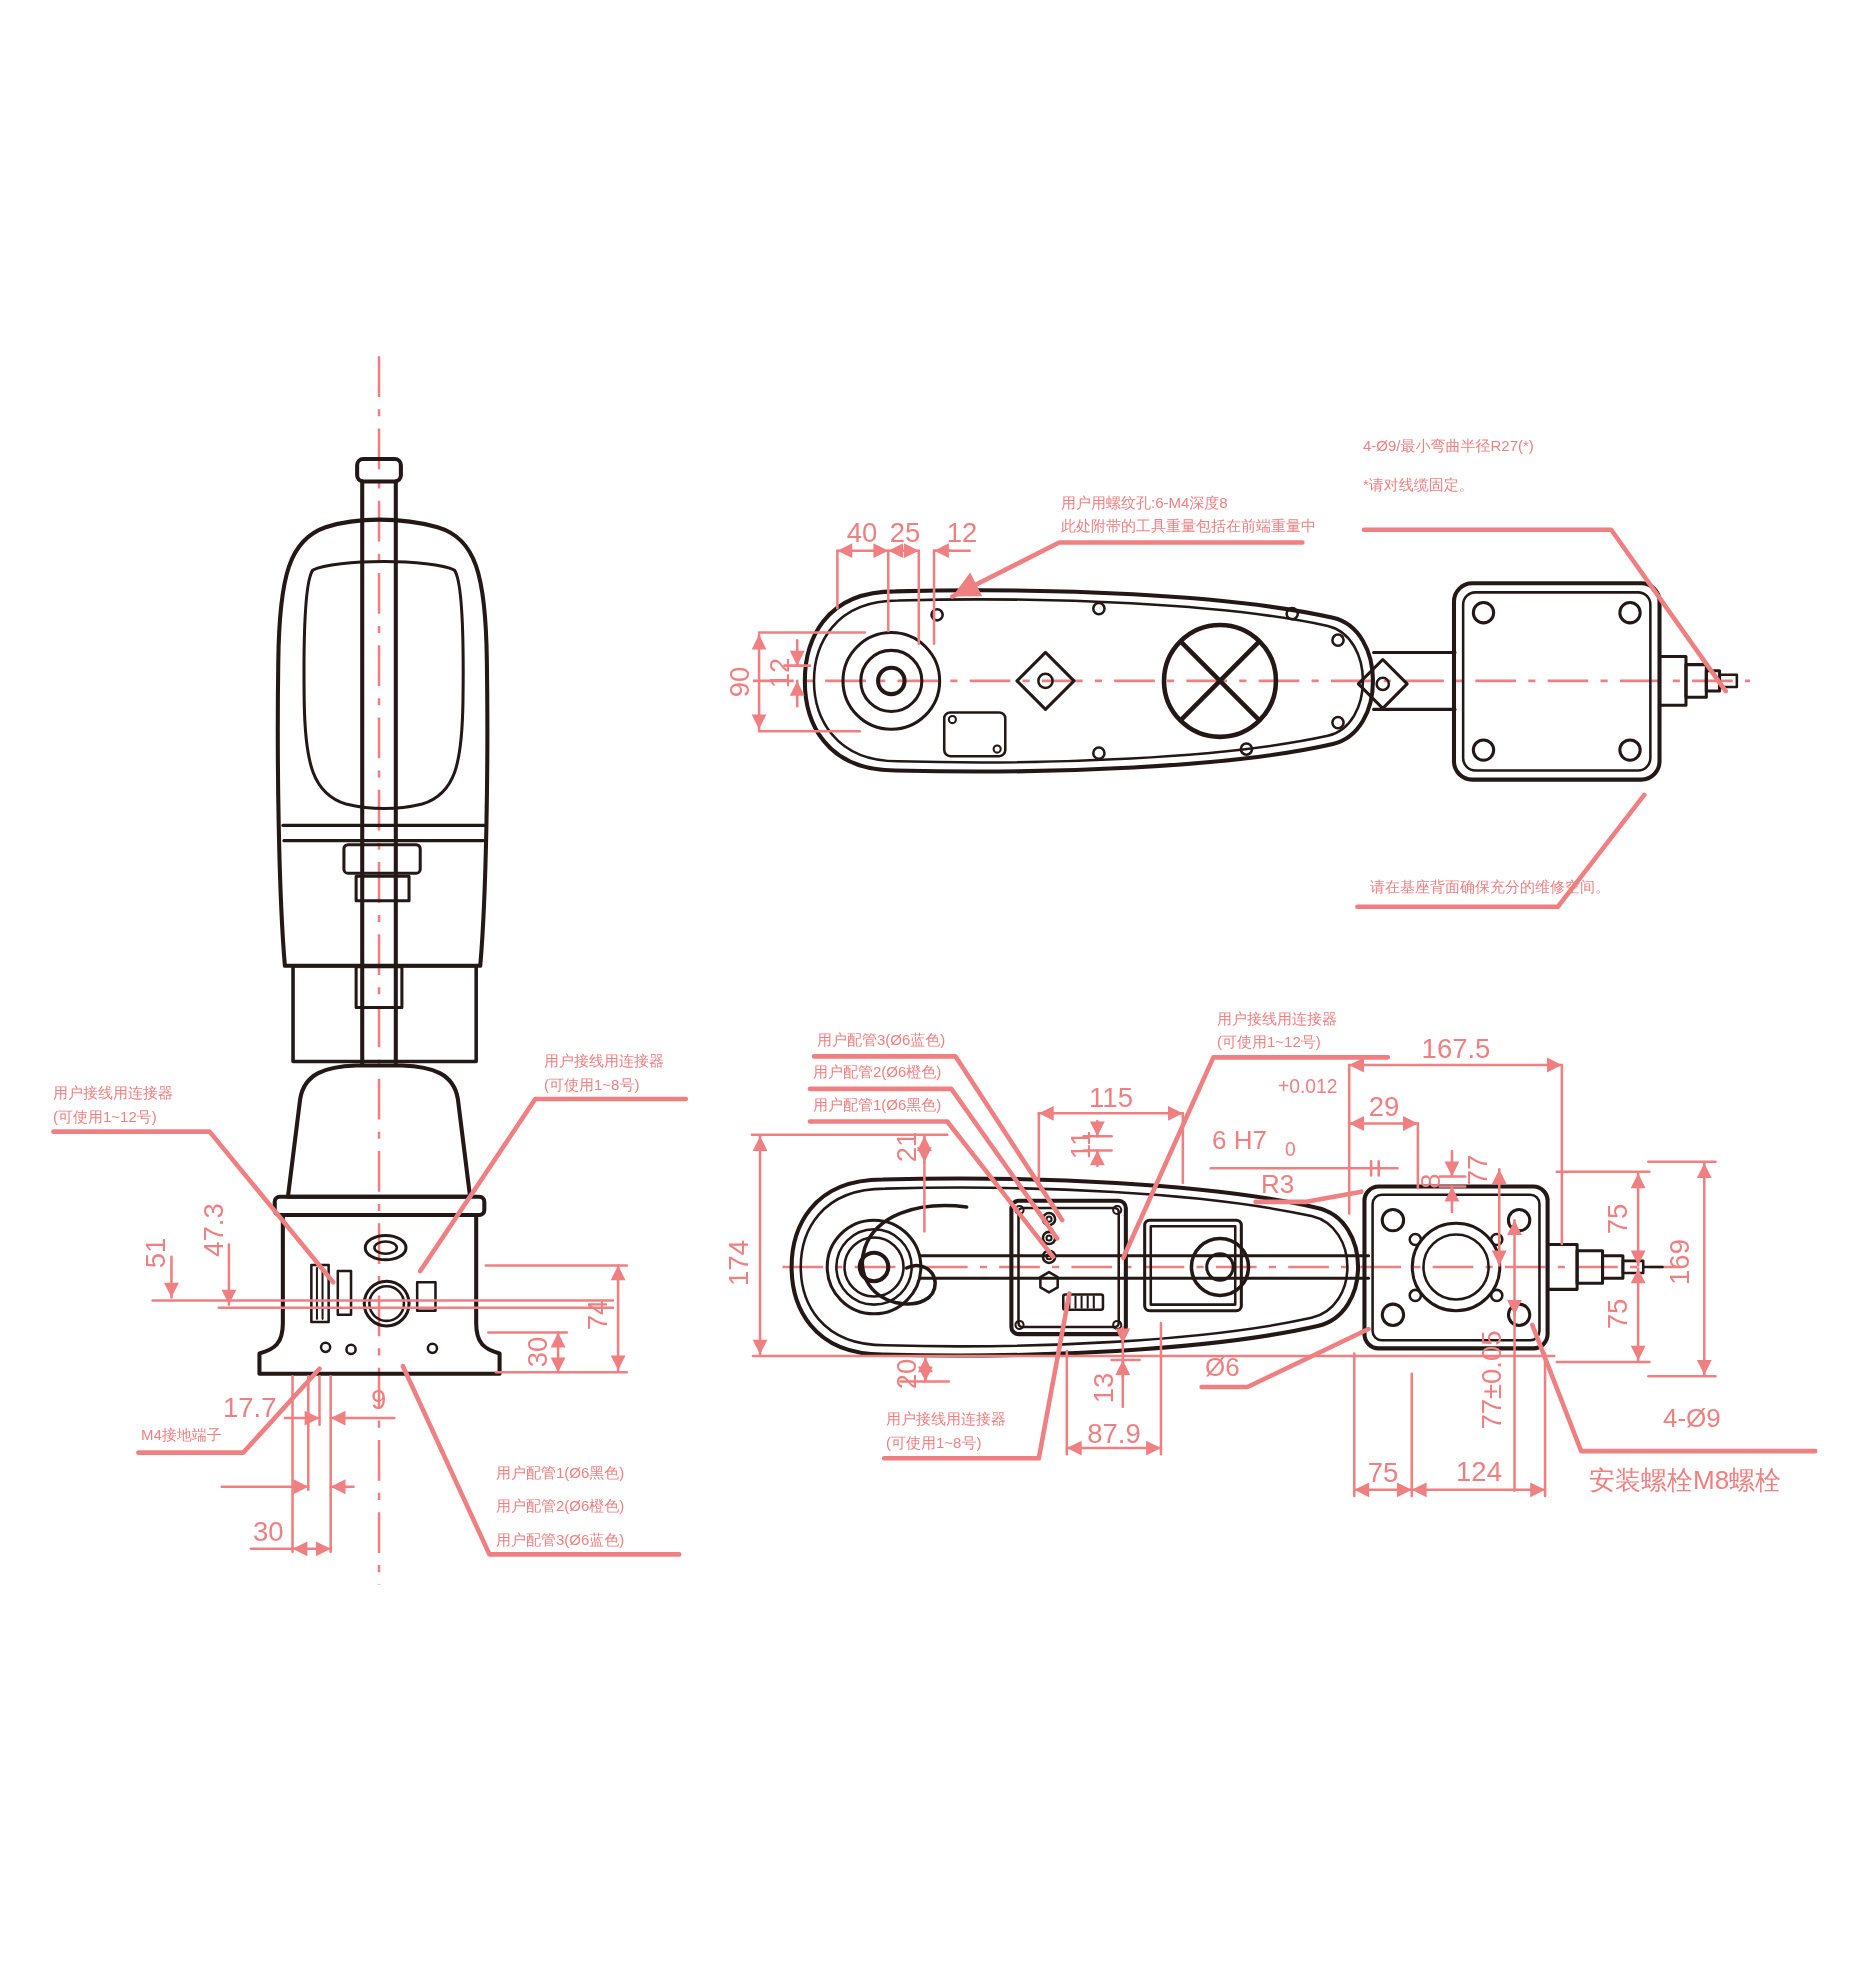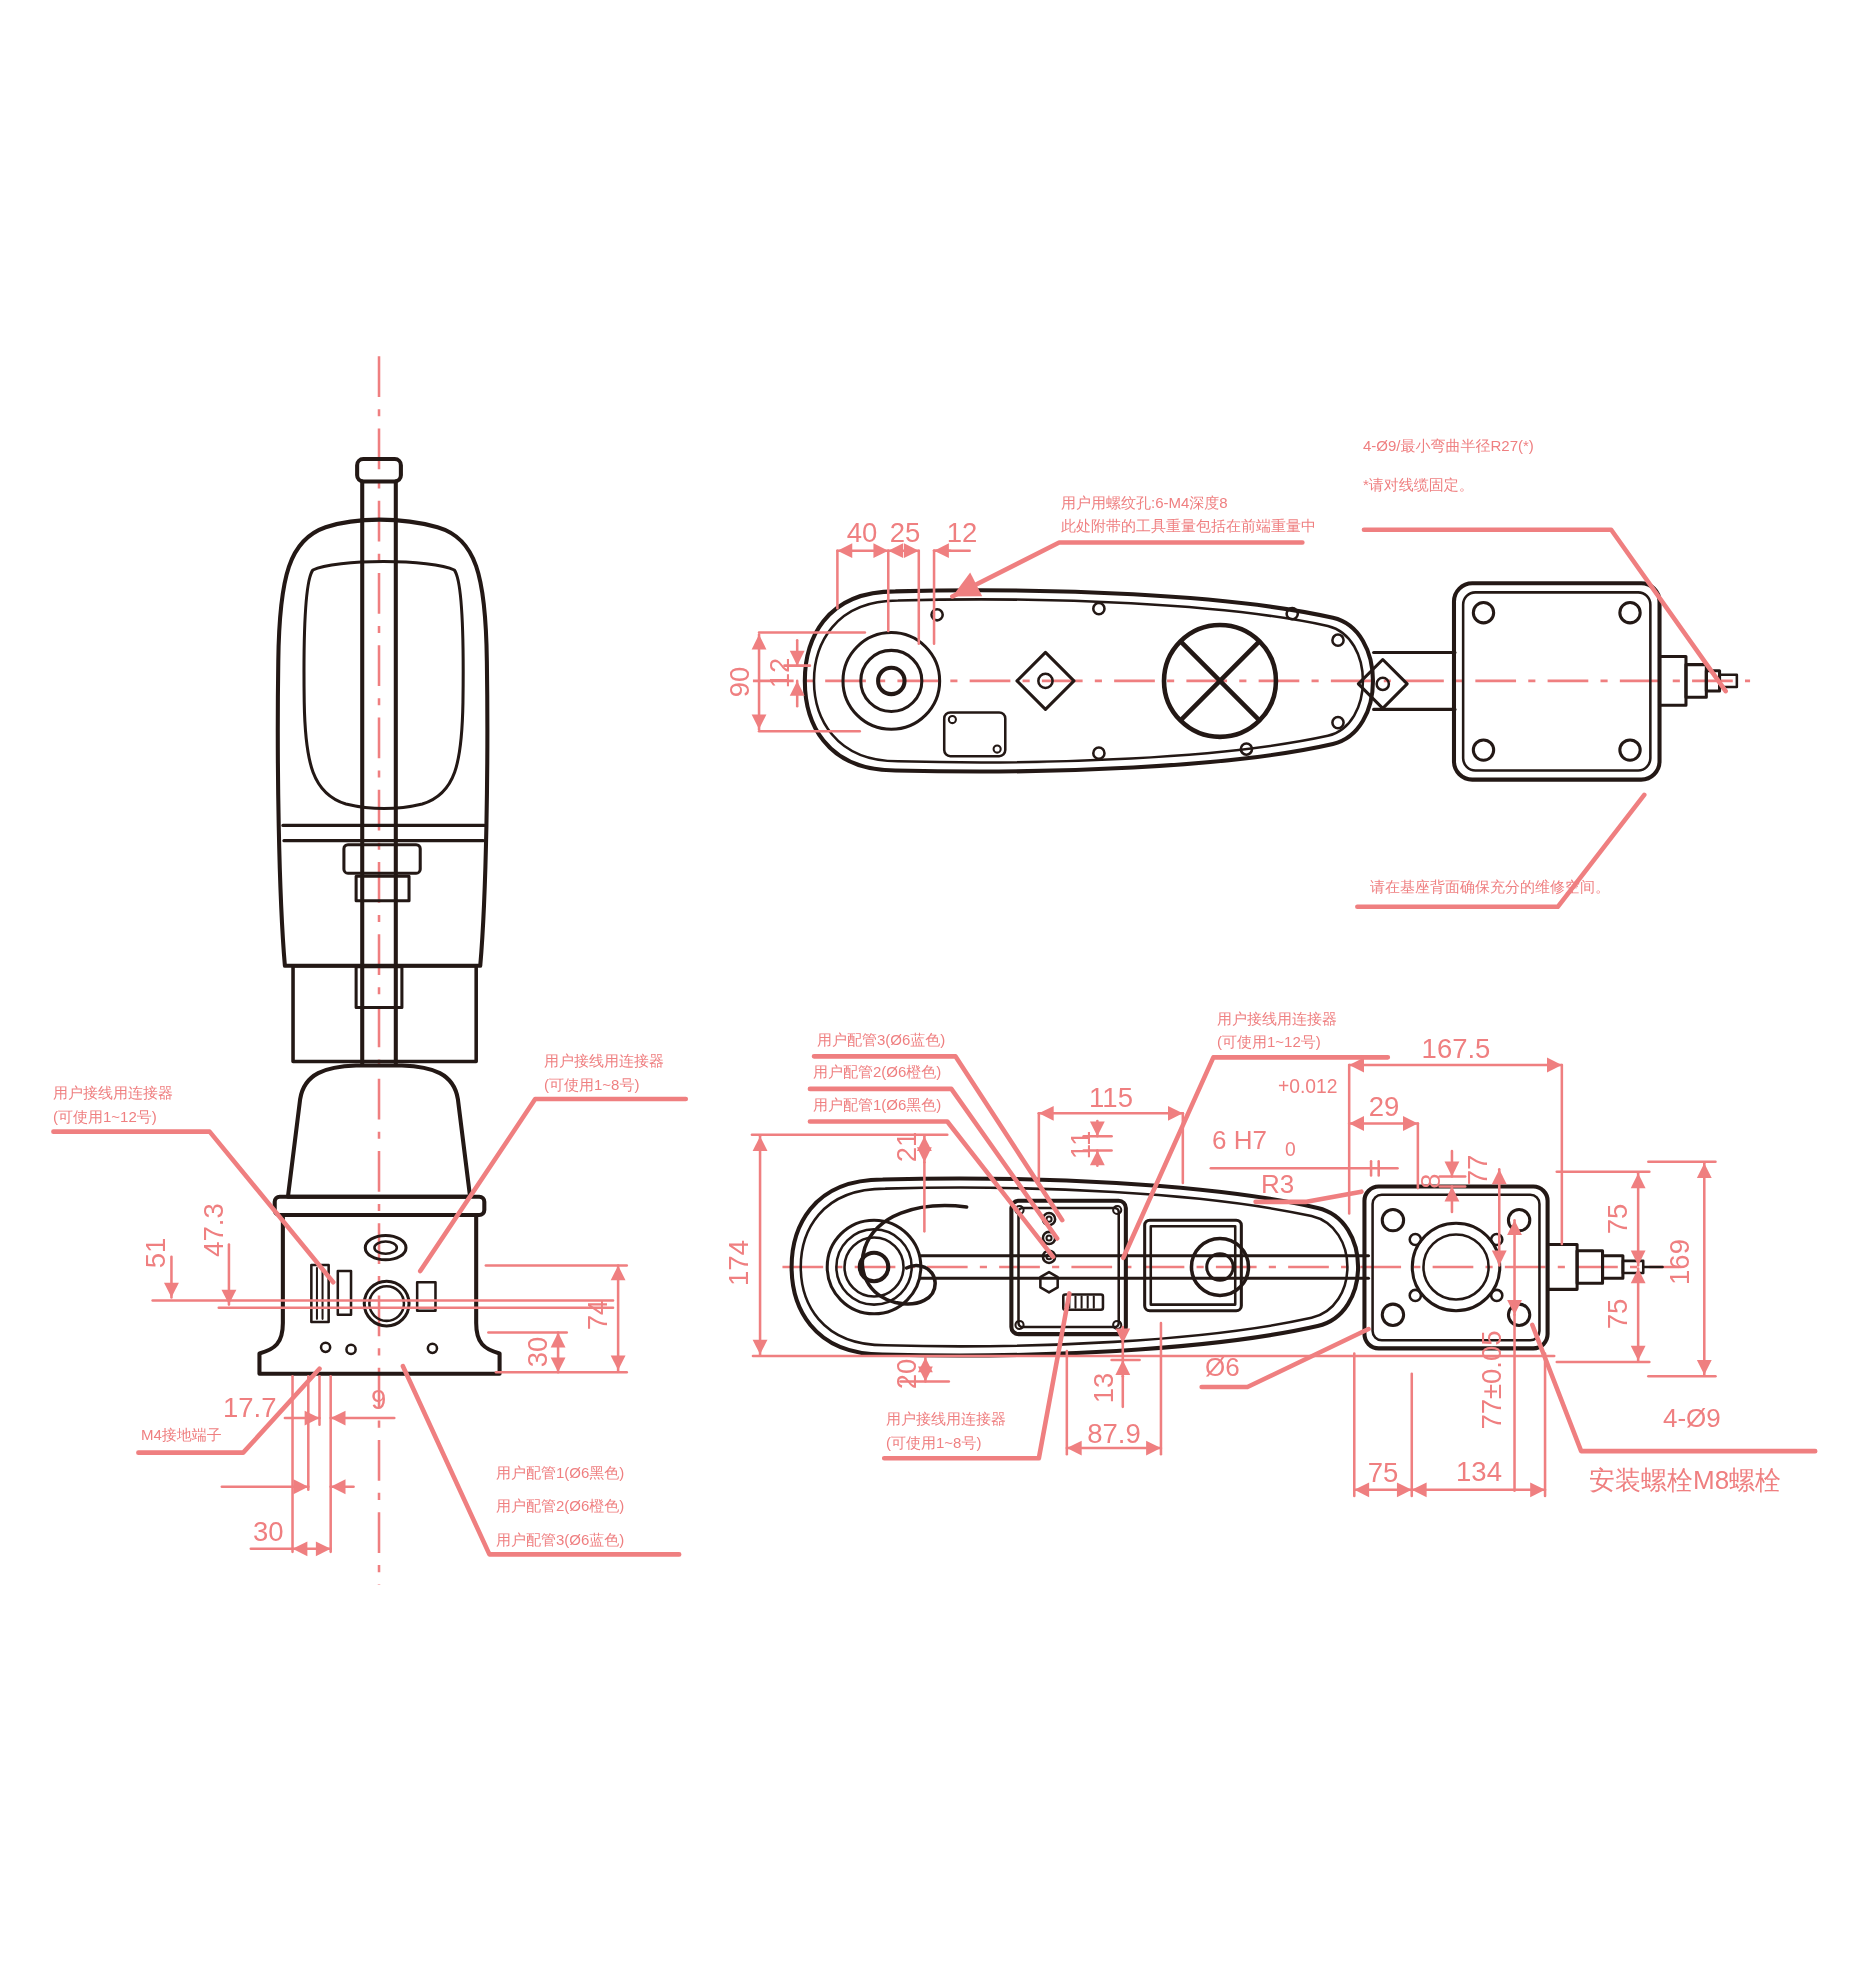--- a/index.html
+++ b/index.html
@@ -310,18 +310,18 @@
   <div class="lbl tol" style="left:1278px;top:1076px">+0.012</div>
   <div class="lbl tol" style="left:1285px;top:1139px">0</div>
   <div class="lbl dim rot" style="left:1431px;top:1181px">8</div>
   <div class="lbl dim rot" style="left:1478px;top:1170px">77</div>
   <div class="lbl big" style="left:1261px;top:1170px">R3</div>
   <div class="lbl dim rot" style="left:1618px;top:1219px">75</div>
   <div class="lbl dim rot" style="left:1618px;top:1314px">75</div>
   <div class="lbl dim rot" style="left:1680px;top:1262px">169</div>
   <div class="lbl dim rot" style="left:1492px;top:1380px">77±0.05</div>
   <div class="lbl dim ctr" style="left:1383px;top:1458px">75</div>
-  <div class="lbl dim ctr" style="left:1479px;top:1457px">134</div>
+  <div class="lbl dim ctr" style="left:1479px;top:1457px">124</div>
   <div class="lbl big" style="left:1663px;top:1404px">4-Ø9</div>
   <div class="lbl big" style="left:1589px;top:1466px">安装螺栓M8螺栓</div>
 
 </div>
 
 
 </body></html>

